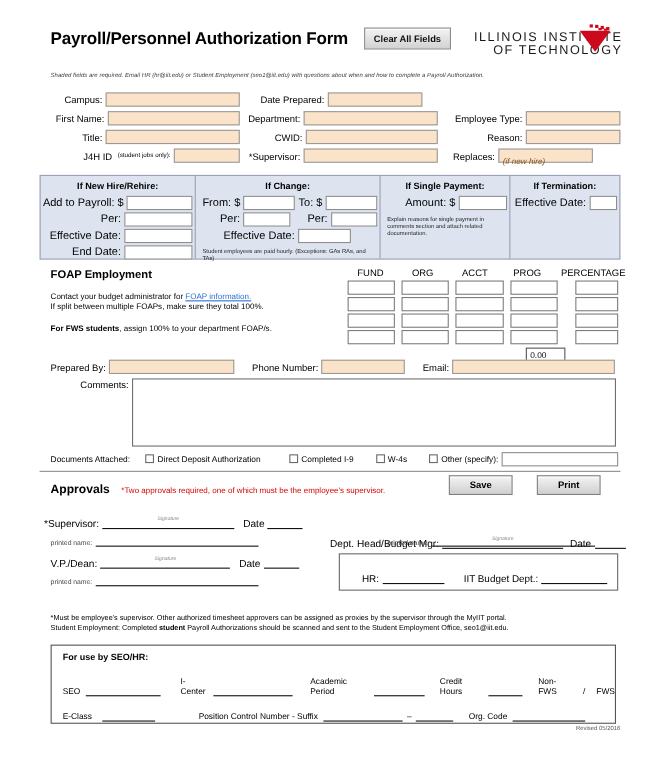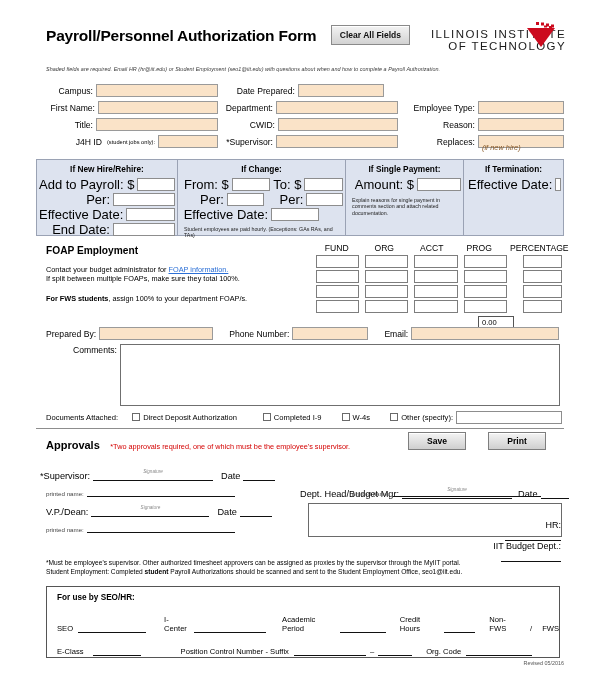--- a/index.html
+++ b/index.html
@@ -62,21 +62,21 @@
   
   .band {
     position:absolute; left:36px; top:159px; width:528px; height:77px;
     background:#dde3ef; border:1px solid #9aa2b4;
     display:flex;
   }
   .bcol { position:relative; padding:4px 2px 0 2px; }
   .bcol + .bcol { border-left:1px solid #9aa2b4; }
   .bhead { text-align:center; font-size:8.3px; font-weight:bold; margin-bottom:3px; }
   .brow { display:flex; align-items:center; justify-content:flex-end; height:15px; }
-  .brow .lbl { padding-right:3px; font-size:13px; }
+  .brow .lbl { padding-right:3px; font-size:10px; }
   .note { font-size:5.3px; color:#222; line-height:6.4px; padding-left:4px; }
 
   
   .foap { position:absolute; left:46px; top:245px; width:300px; }
   .foap h3 { margin:0; font-size:10.2px; font-weight:bold; }
   .foap p { margin:9px 0 0 0; font-size:7.3px; line-height:9.2px; }
   .foap a { color:#2b6fd6; text-decoration:underline; }
   .foap .fws { margin-top:11px; font-size:7.3px; }
   .foap .fws b { font-weight:bold; }
 
@@ -205,21 +205,21 @@
     <div class="trow">
       <div class="grp" style="width:180px;justify-content:flex-end;">
         <span class="lbl">J4H ID</span>
         <span class="lbl lbl-sm" style="padding:0 3px 0 2px;">(student jobs only):</span>
         <span class="fld" style="width:60px;"></span>
       </div>
       <div class="grp" style="width:180px;justify-content:flex-end;">
         <span class="lbl">*Supervisor:</span>
         <span class="fld" style="width:122px;"></span>
       </div>
-      <div class="grp" style="width:166px;justify-content:flex-end;">
+      <div class="grp" style="width:141px;justify-content:flex-end;">
         <span class="lbl">Replaces:</span>
         <span class="fld" style="width:86px;position:relative;">
           <span class="ph-newhire">(if new hire)</span>
         </span>
       </div>
     </div>
   </div>
 
   <div class="band">
 
@@ -409,21 +409,21 @@
     </span>
     <span style="padding:0 3px 0 8px;font-size:9.2px;">Date</span>
     <span class="sig-line" style="width:32px;"></span>
   </div>
   <div style="position:absolute;left:46px;top:525px;display:flex;align-items:flex-end;">
     <span class="pname">printed name:</span>
     <span class="sig-line" style="width:148px;margin-left:3px;height:8px;"></span>
   </div>
 
   <div class="hrbox" style="left:308px;top:503px;width:254px;height:34px;">
-    <div style="display:flex;align-items:flex-end;font-size:9px;padding:16px 0 0 20px;flex-direction:column;">
+    <div style="display:flex;align-items:flex-end;font-size:9px;padding:16px 0 0 20px;">
       <span>HR:</span>
       <span class="sig-line" style="width:56px;margin-left:3px;"></span>
       <span style="padding-left:18px;">IIT Budget Dept.:</span>
       <span class="sig-line" style="width:60px;margin-left:3px;"></span>
     </div>
   </div>
 
   <div class="footnote">
     <div>*Must be employee's supervisor. Other authorized timesheet approvers can be assigned as proxies by the supervisor through the MyIIT portal.</div>
     <div>

